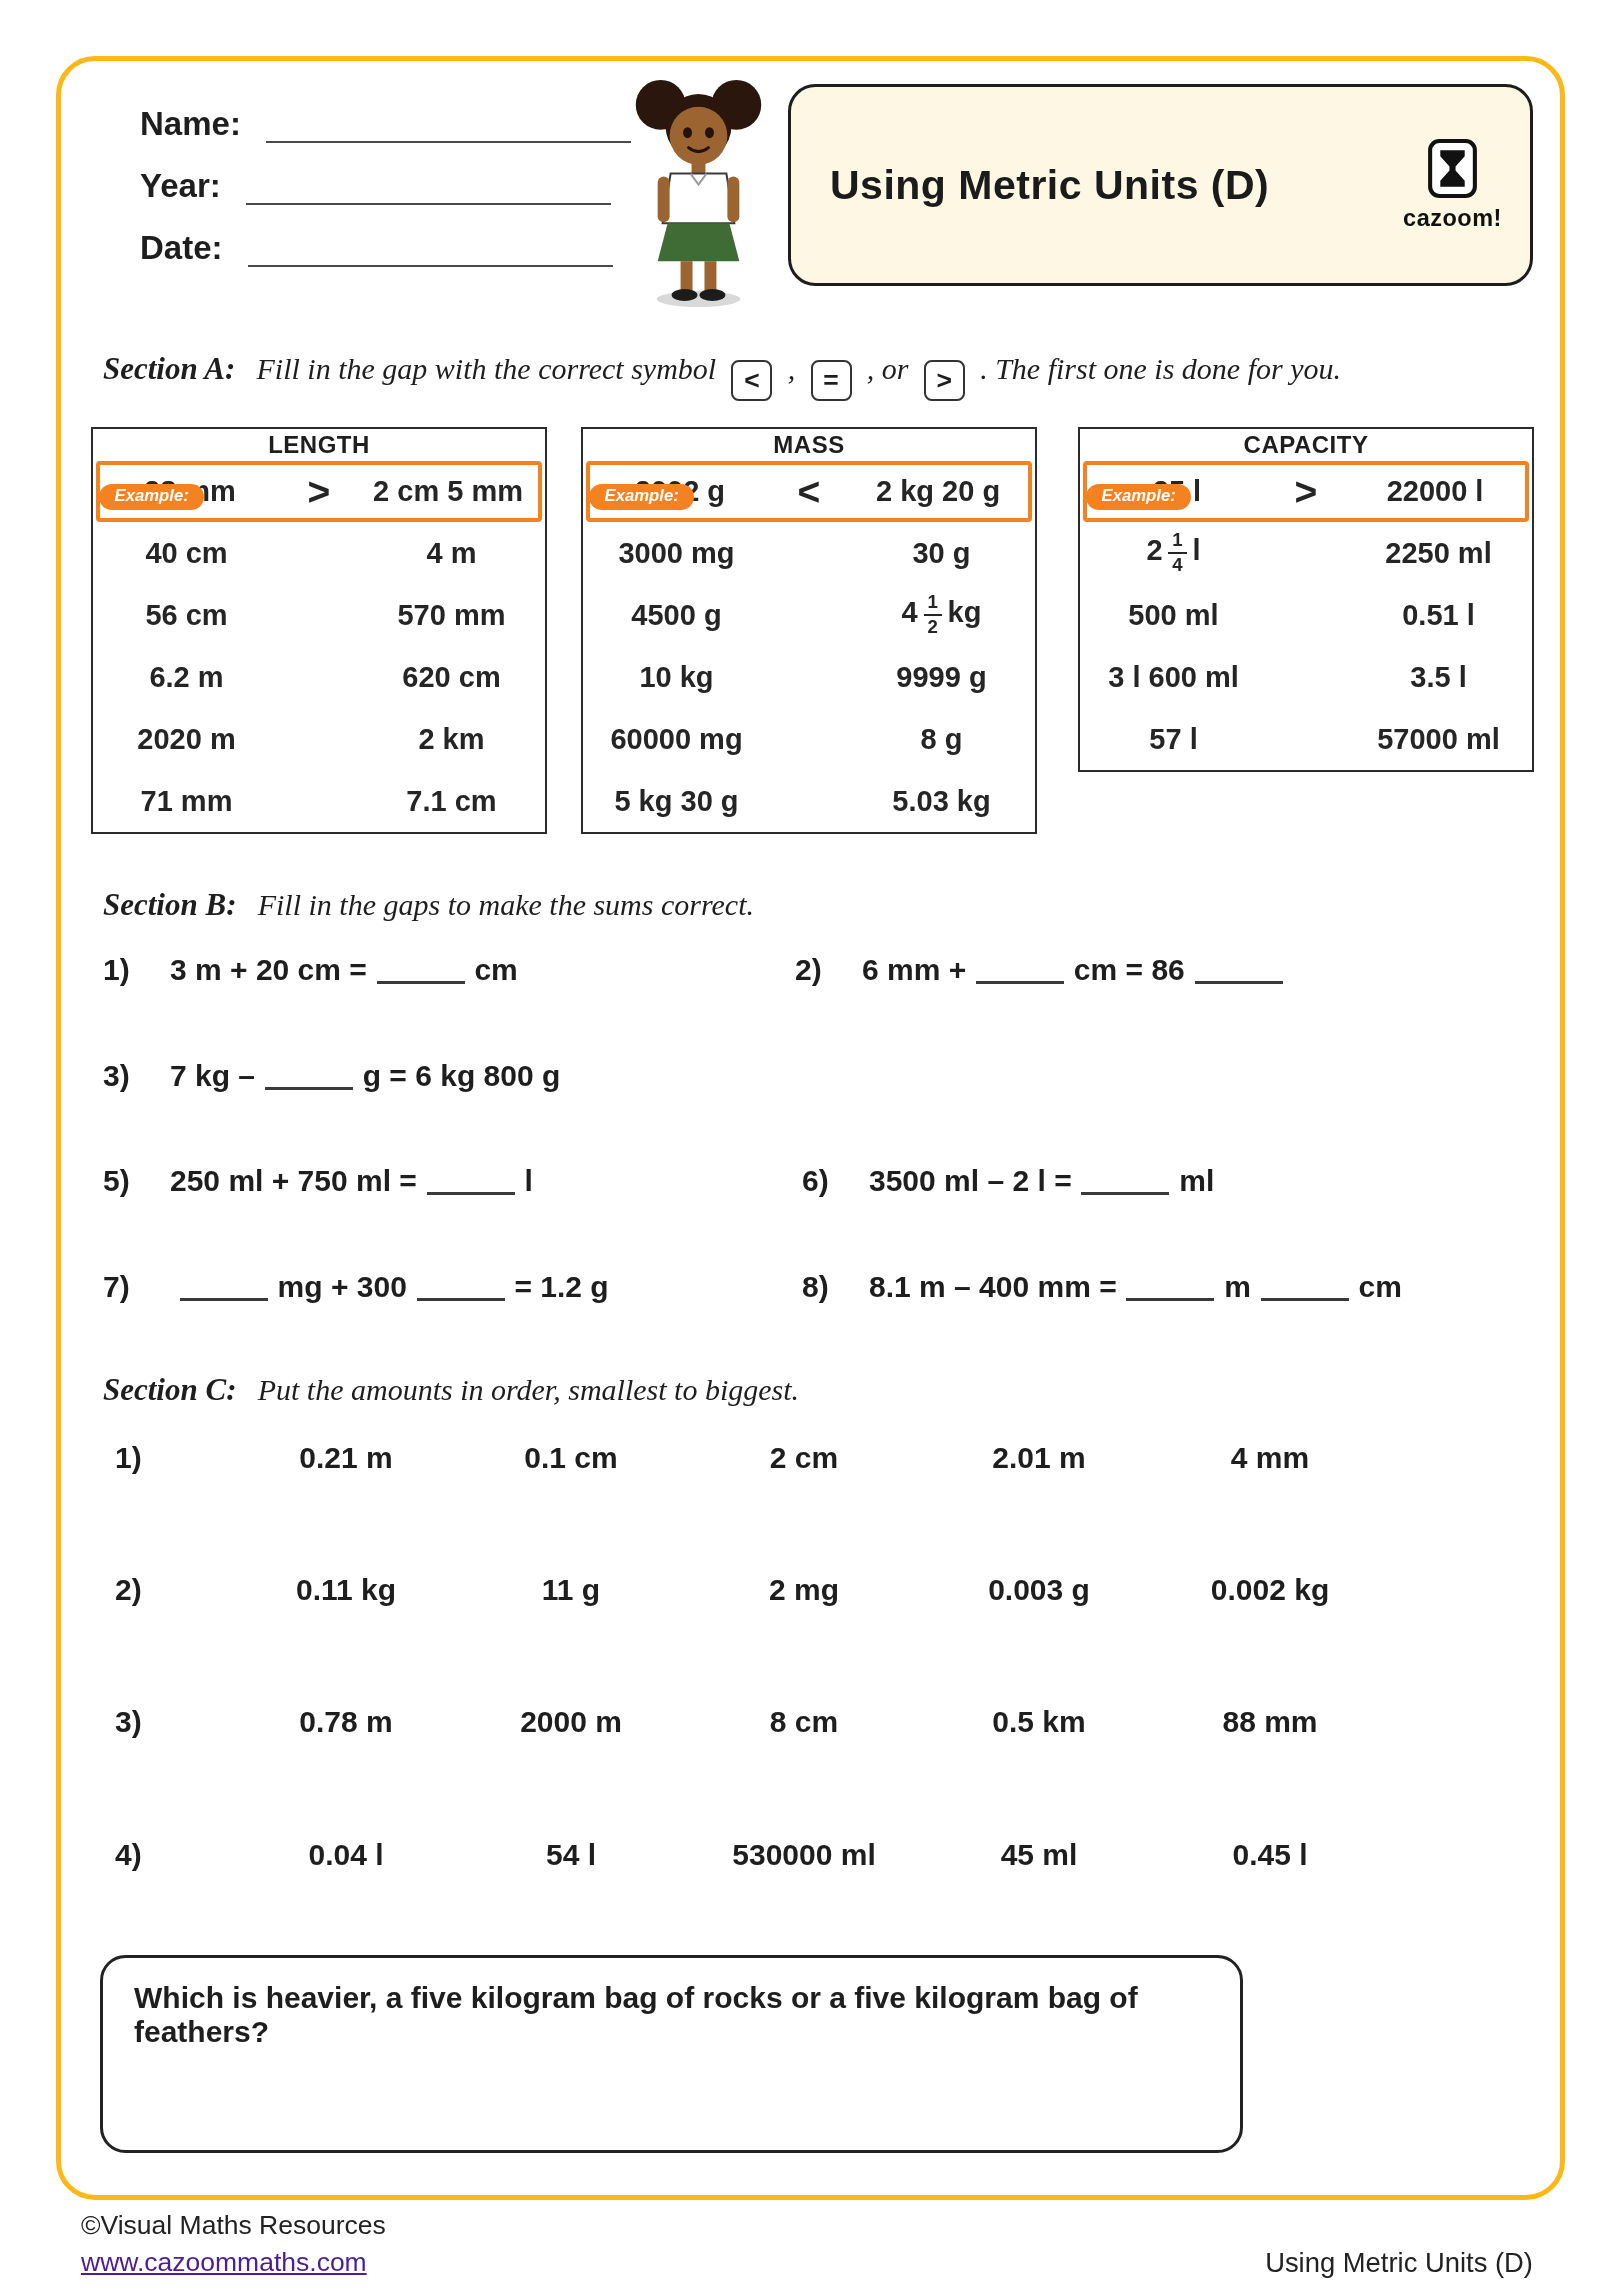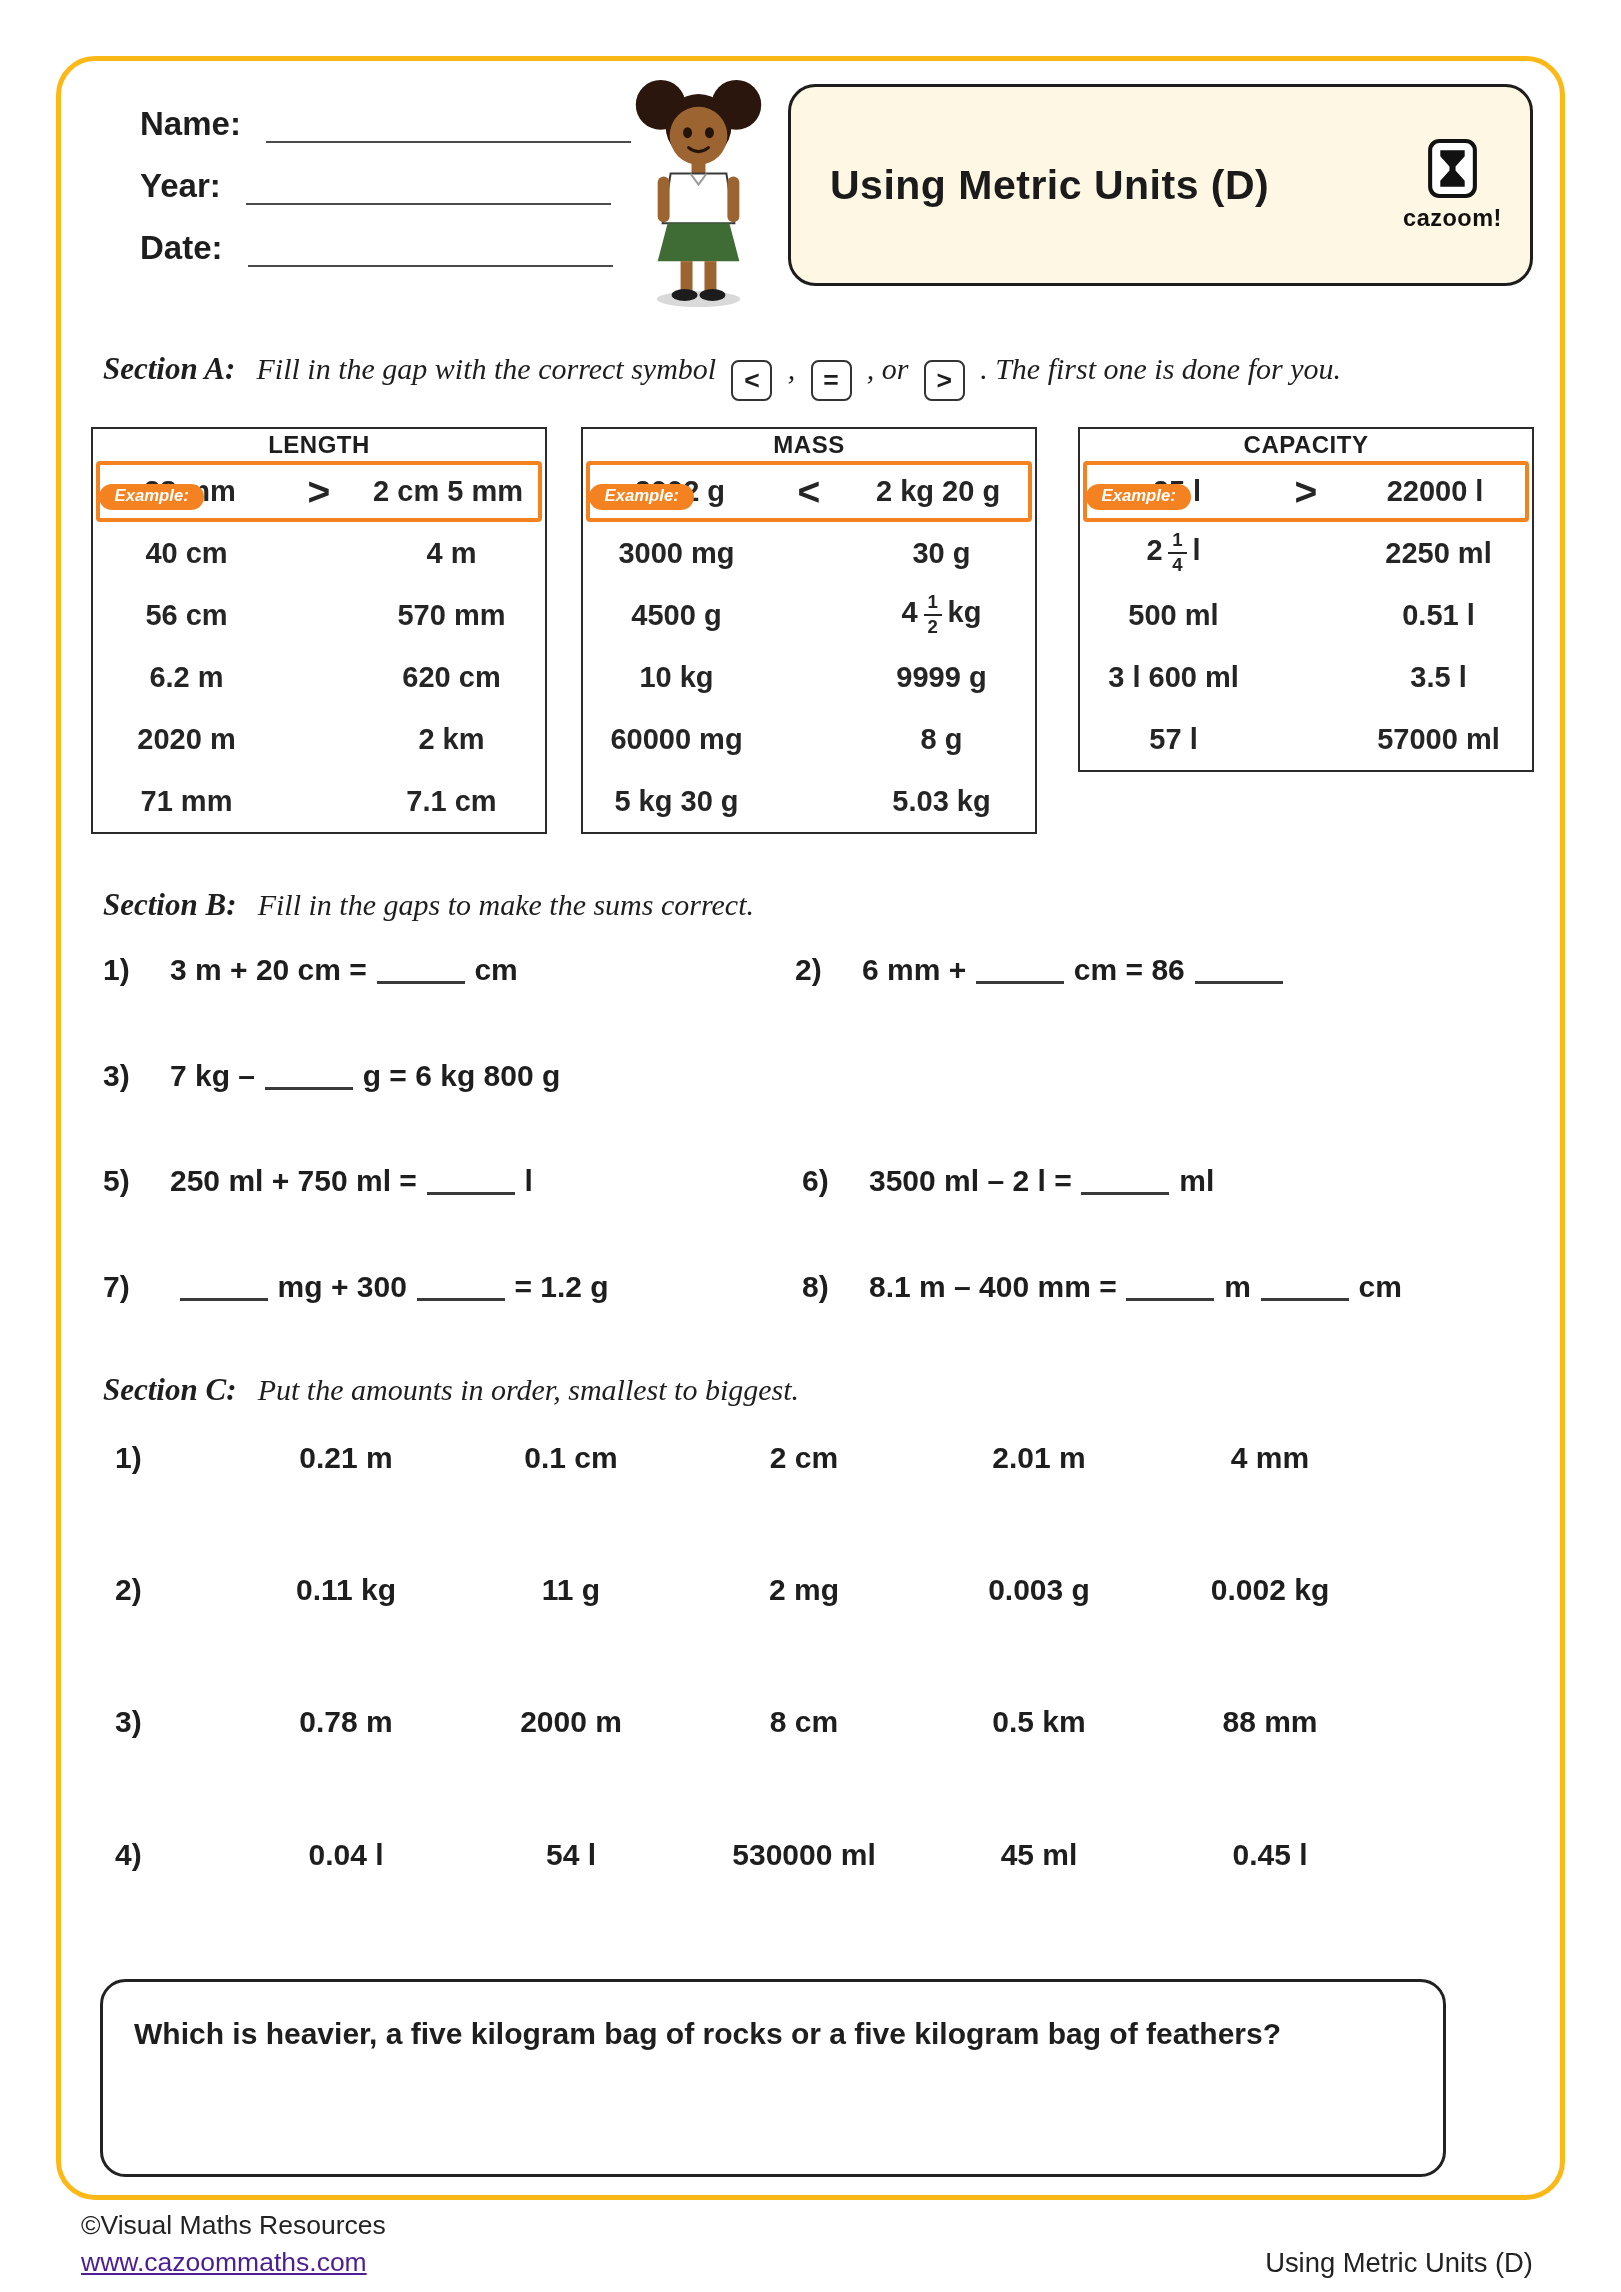--- a/index.html
+++ b/index.html
@@ -74,23 +74,23 @@
   .blank { display:inline-block; width:88px; height:29px; border-bottom:3.4px solid #3a3a3a; margin:0 9.8px; vertical-align:-3.9px; }
 
   
   .sc-row { position:absolute; left:0; width:100%; height:45px; font-weight:bold; font-size:30px; color:#1e1e1e; }
   .sc-num { position:absolute; left:115px; }
   .sc-val { position:absolute; transform:translateX(-50%); white-space:nowrap; }
   .c1 { left:346px; } .c2 { left:571px; } .c3 { left:804px; } .c4 { left:1039px; } .c5 { left:1270px; }
 
   
   .question-box {
-    position:absolute; left:100px; top:1955px; width:1346px; height:198px;
-    border:3.9px solid #222; border-radius:25.5px; padding:35px 31px;
-    font-weight:bold; font-size:30px; color:#1e1e1e;margin-top:24px;
+    position:absolute; left:100px; top:1955px; width:1143px; height:198px;
+    border:3.9px solid #222; border-radius:25.5px; padding:23px 31px;
+    font-weight:bold; font-size:30px; color:#1e1e1e;
   }
 
   
   .footer-copy { position:absolute; left:81px; top:2210px; font-size:26.5px; color:#222; }
   .footer-link { position:absolute; left:81px; top:2247px; font-size:26.5px; color:#4c1d95; text-decoration:underline; cursor:pointer; }
   .footer-right { position:absolute; right:88px; top:2247px; font-size:27.4px; color:#222; }
 </style>
 </head>
 <body>
 

